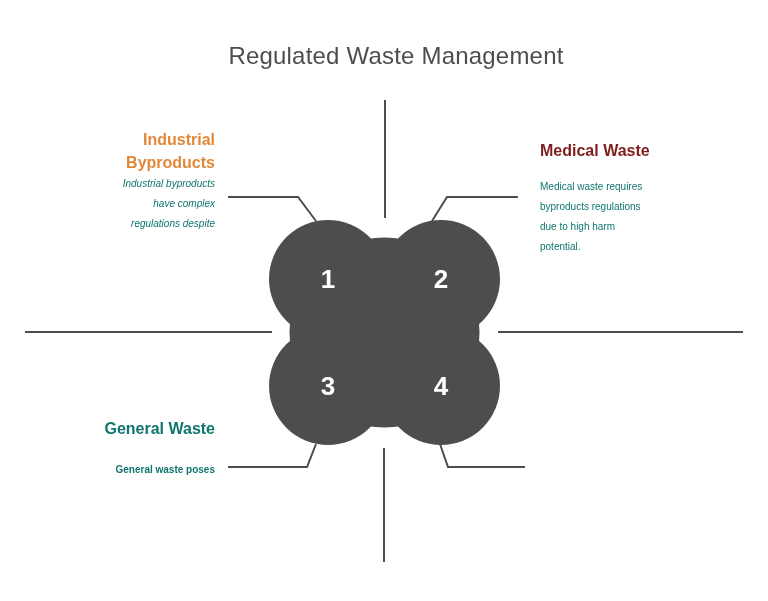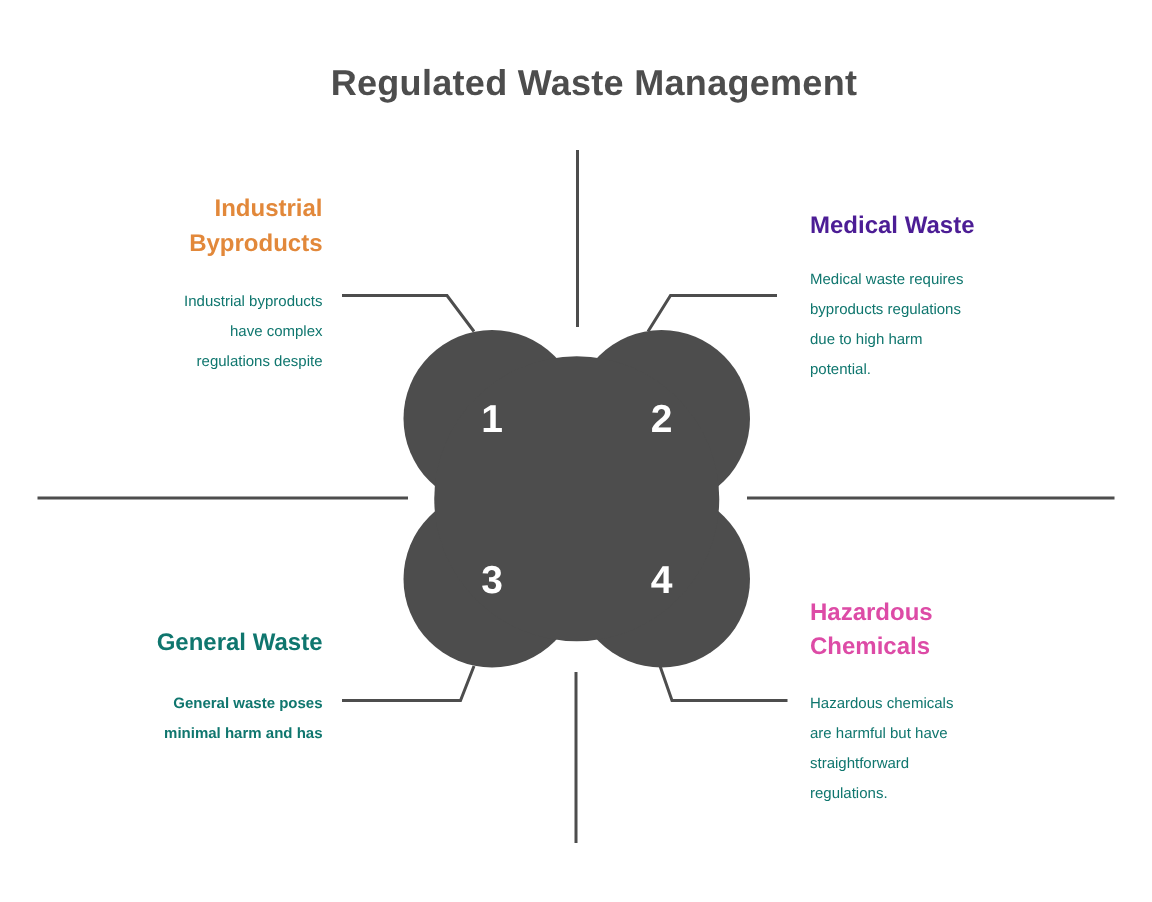--- a/index.html
+++ b/index.html
@@ -3,29 +3,29 @@
 <meta charset="utf-8">
 <style>
   html,body{margin:0;padding:0;background:#ffffff;}
   .canvas{
     position:relative;width:768px;height:601px;overflow:hidden;
     font-family:"Liberation Sans","DejaVu Sans",sans-serif;background:#ffffff;
   }
   .diagram-svg{position:absolute;left:0;top:0;}
   .page-title{
     position:absolute;left:0;right:0;top:42px;margin:0;padding-left:24px;
-    text-align:center;font-size:24px;font-weight:700;color:#4D4D4D;letter-spacing:.2px;
+    text-align:center;font-size:24px;font-weight:400;color:#4D4D4D;letter-spacing:.2px;
   }
   .sec{position:absolute;width:175px;}
   .sec.align-right{text-align:right;}
   .sec.align-left{text-align:left;}
   .sec-title{font-size:16px;font-weight:700;line-height:23px;}
   .sec-desc{font-size:10px;line-height:20px;color:#0f766e;}
   .sec-tl{left:40px;top:128px;}
-  .sec-tl .sec-desc{margin-top:18px;}
+  .sec-tl .sec-desc{font-style:italic;}
   .sec-tr{left:540px;top:139px;width:190px;}
   .sec-tr .sec-desc{margin-top:15px;}
   .sec-bl{left:40px;top:417px;}
   .sec-bl .sec-desc{margin-top:20px;font-weight:bold;}
   .sec-br{left:540px;top:397px;width:190px;}
   .sec-br .sec-desc{margin-top:17px;}
   .num{font-size:26px;font-weight:700;}
 </style>
 </head>
 <body>
@@ -66,47 +66,34 @@
       <div>Byproducts</div>
     </div>
     <div class="sec-desc">
       <div>Industrial byproducts</div>
       <div>have complex</div>
       <div>regulations despite</div>
     </div>
   </div>
 
   <div class="sec sec-tr align-left">
-    <div class="sec-title" style="color: #4c1d95;">
+    <div class="sec-title" style="color: #7f1d1d;">
       <div>Medical Waste</div>
     </div>
     <div class="sec-desc">
       <div>Medical waste requires</div>
       <div>byproducts regulations</div>
       <div>due to high harm</div>
       <div>potential.</div>
     </div>
   </div>
 
   <div class="sec sec-bl align-right">
     <div class="sec-title" style="color: #0f766e;">
       <div>General Waste</div>
     </div>
     <div class="sec-desc">
       <div>General waste poses</div>
-      <div>minimal harm and has</div>
     </div>
   </div>
 
-  <div class="sec sec-br align-left">
-    <div class="sec-title" style="color: rgb(221, 75, 166);">
-      <div>Hazardous</div>
-      <div>Chemicals</div>
-    </div>
-    <div class="sec-desc">
-      <div>Hazardous chemicals</div>
-      <div>are harmful but have</div>
-      <div>straightforward</div>
-      <div>regulations.</div>
-    </div>
-  </div>
 
 </div>
 
 </body></html>

